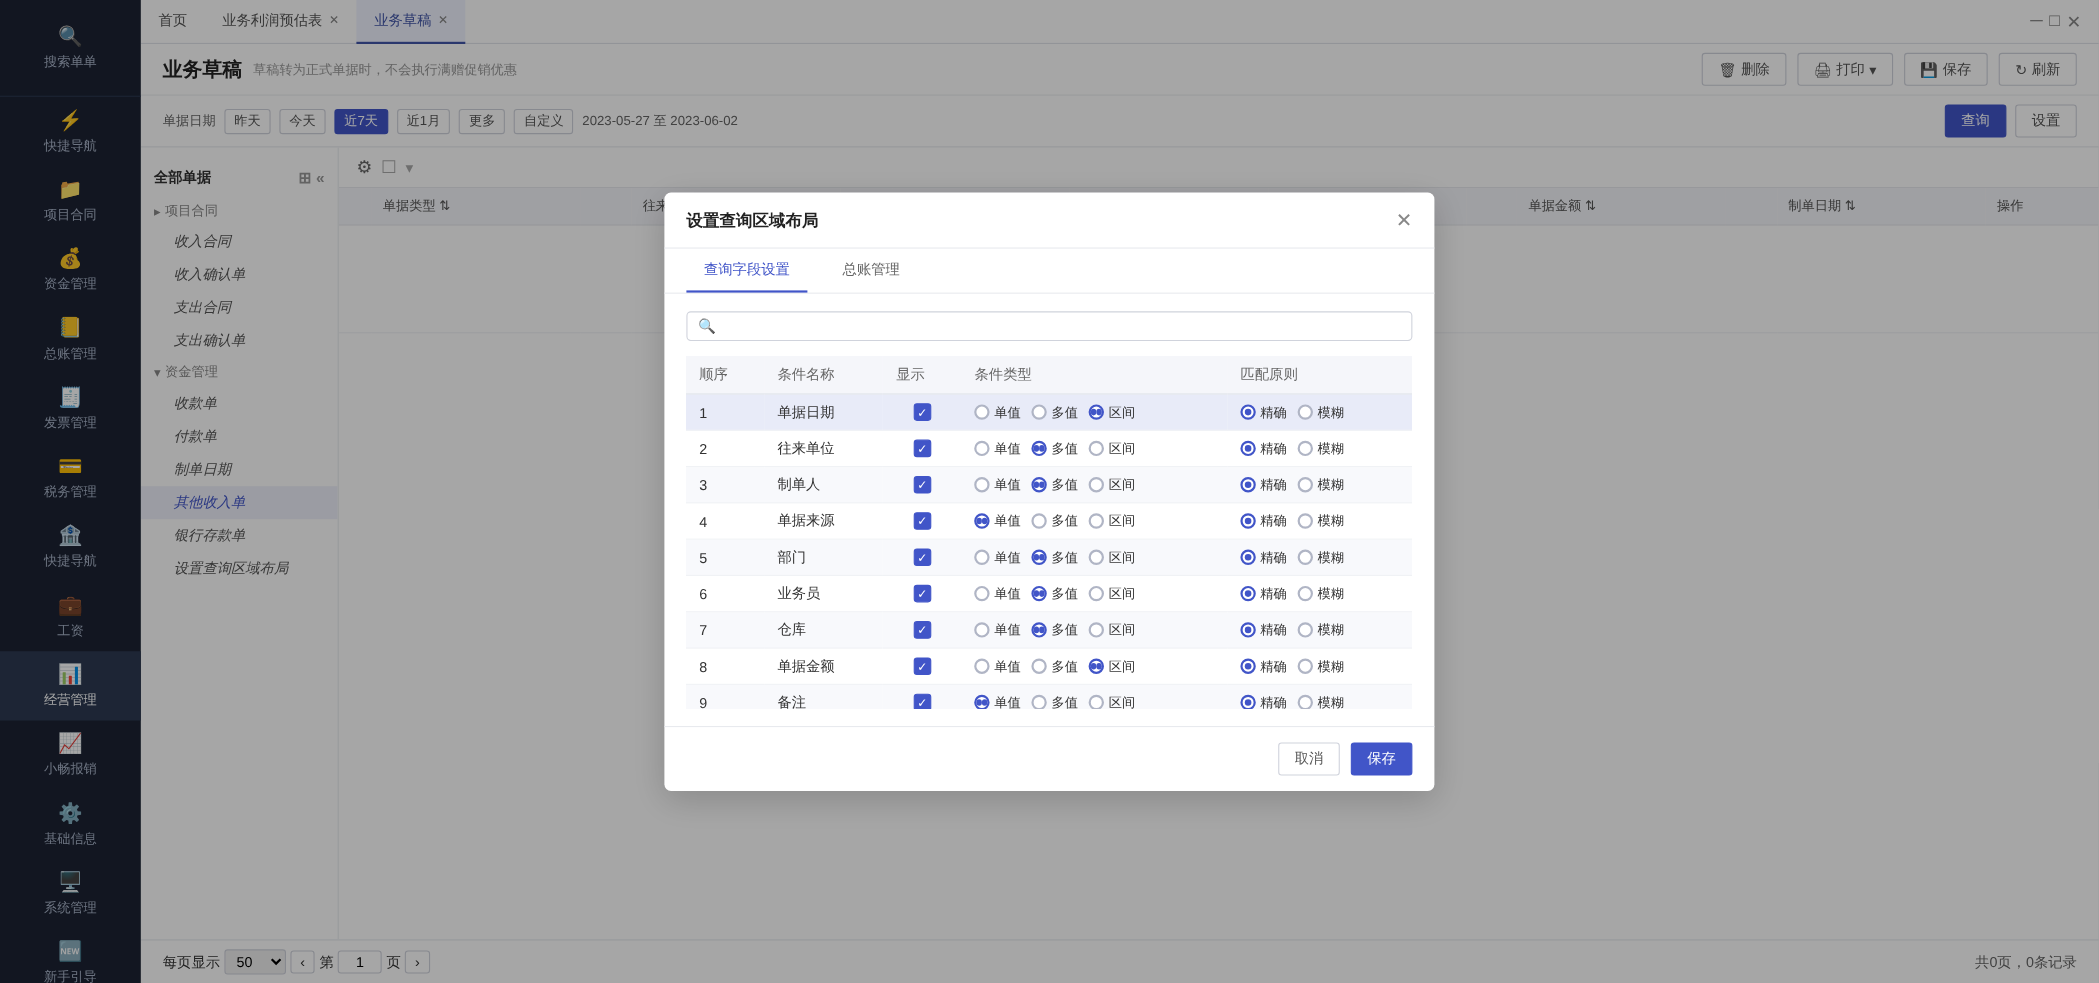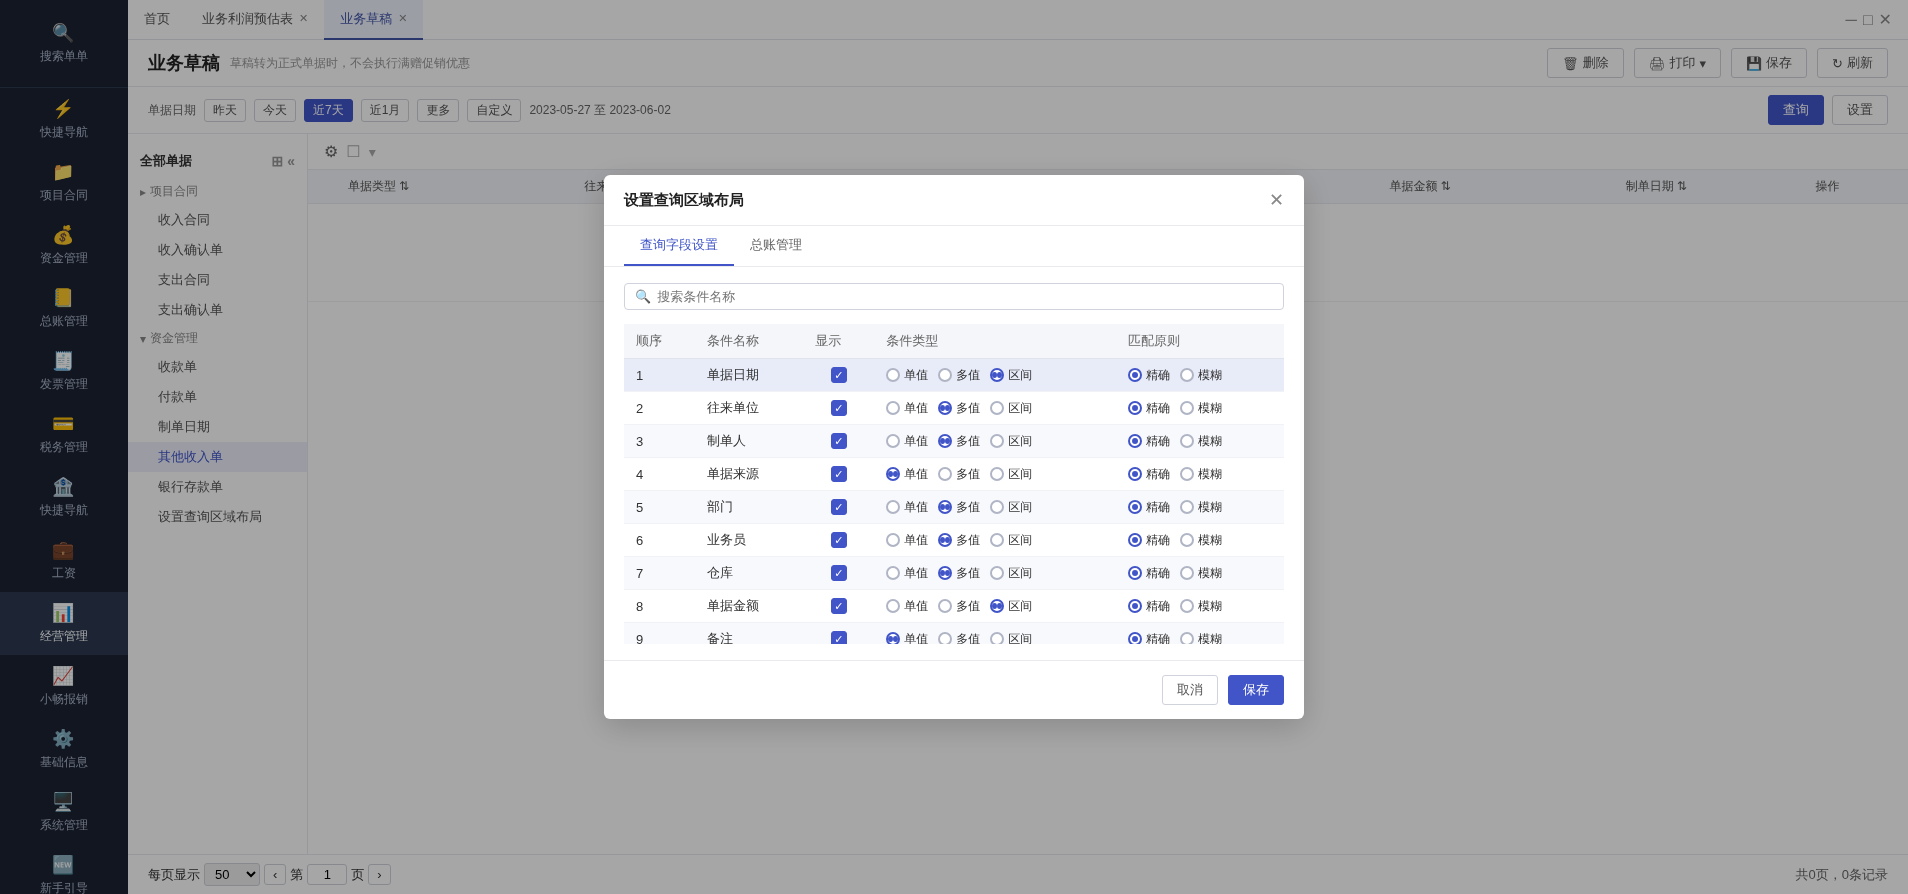--- a/index.html
+++ b/index.html
@@ -42,21 +42,21 @@
     .filter-btn.active { background: #4155c8; color: #fff; border-color: #4155c8; }
     .filter-date { font-size: 12px; color: #666; }
 
     
     .content-area { display: flex; flex: 1; background: #f0f2f5; overflow: hidden; }
 
     
     .side-nav { width: 180px; background: #fff; border-right: 1px solid #e8eaee; padding: 10px 0; overflow-y: auto; }
     .side-nav-header { display: flex; align-items: center; justify-content: space-between; padding: 8px 12px; font-size: 13px; font-weight: bold; }
     .side-nav-group { padding: 5px 12px; font-size: 12px; color: #888; display: flex; align-items: center; gap: 4px; cursor: pointer; }
-    .side-nav-subitem { padding: 6px 30px; font-size: 13px; color: #555; cursor: pointer; }
+    .side-nav-subitem { padding: 6px 30px; font-size: 13px; color: #555; cursor: pointer; font-style: italic; }
     .side-nav-subitem.active { color: #4155c8; background: #eef0fb; }
 
     
     .table-area { flex: 1; background: #fff; margin: 0; overflow: hidden; display: flex; flex-direction: column; }
     .table-toolbar { padding: 8px 16px; display: flex; align-items: center; gap: 8px; border-bottom: 1px solid #e8eaee; }
     .table-container { flex: 1; overflow: auto; }
     table { width: 100%; border-collapse: collapse; font-size: 12px; }
     th { background: #f5f6fa; padding: 8px 10px; text-align: left; border-bottom: 1px solid #e8eaee; white-space: nowrap; color: #555; font-weight: normal; }
     td { padding: 7px 10px; border-bottom: 1px solid #f0f2f5; color: #333; }
     .empty-hint { text-align: center; color: #999; padding: 40px; }
@@ -65,21 +65,21 @@
     .bottom-bar { background: #fff; border-top: 1px solid #e8eaee; padding: 8px 20px; display: flex; align-items: center; justify-content: space-between; }
 
     
     .overlay { position: fixed; top: 0; left: 0; width: 100%; height: 100%; background: rgba(0,0,0,0.35); z-index: 100; display: flex; align-items: center; justify-content: center; }
 
     
     .dialog { background: #fff; border-radius: 6px; width: 700px; max-height: 80vh; display: flex; flex-direction: column; box-shadow: 0 8px 32px rgba(0,0,0,0.18); }
     .dialog-header { padding: 14px 20px; border-bottom: 1px solid #e8eaee; display: flex; align-items: center; justify-content: space-between; }
     .dialog-title { font-size: 15px; font-weight: bold; color: #222; }
     .dialog-close { cursor: pointer; font-size: 18px; color: #888; }
-    .dialog-tabs { display: flex; gap: 0; border-bottom: 1px solid #e8eaee; padding: 0 20px; }
+    .dialog-tabs { display: flex; gap: 16px; border-bottom: 1px solid #e8eaee; padding: 0 20px; }
     .dialog-tab { padding: 10px 16px; font-size: 13px; color: #666; cursor: pointer; border-bottom: 2px solid transparent; }
     .dialog-tab.active { color: #4155c8; border-bottom: 2px solid #4155c8; }
     .dialog-body { flex: 1; overflow: auto; padding: 16px 20px; }
     .dialog-search { display: flex; align-items: center; border: 1px solid #d0d3dc; border-radius: 4px; padding: 5px 10px; margin-bottom: 14px; gap: 6px; }
     .dialog-search input { border: none; outline: none; font-size: 13px; width: 100%; color: #333; }
 
     
     .settings-table { width: 100%; border-collapse: collapse; font-size: 13px; }
     .settings-table th { background: #f5f6fa; padding: 8px 12px; text-align: left; border-bottom: 1px solid #e0e3ea; font-weight: normal; color: #666; }
     .settings-table td { padding: 7px 12px; border-bottom: 1px solid #f0f2f5; vertical-align: middle; }
@@ -329,21 +329,20 @@
       </div>
       <div class="dialog-tab">
         <span>总账管理</span>
       </div>
     </div>
 
     <div class="dialog-body">
 
       <div class="dialog-search">
         <span style="color:#aaa;">🔍</span>
-        <input type="text" style="border: none; outline: none; font-size: 13px; width: 100%;" placeholder="搜索条件名称">
       </div>
 
       <div class="scroll-container">
         <table class="settings-table">
           <thead>
             <tr>
               <th>顺序</th>
               <th>条件名称</th>
               <th>显示</th>
               <th>条件类型</th>

